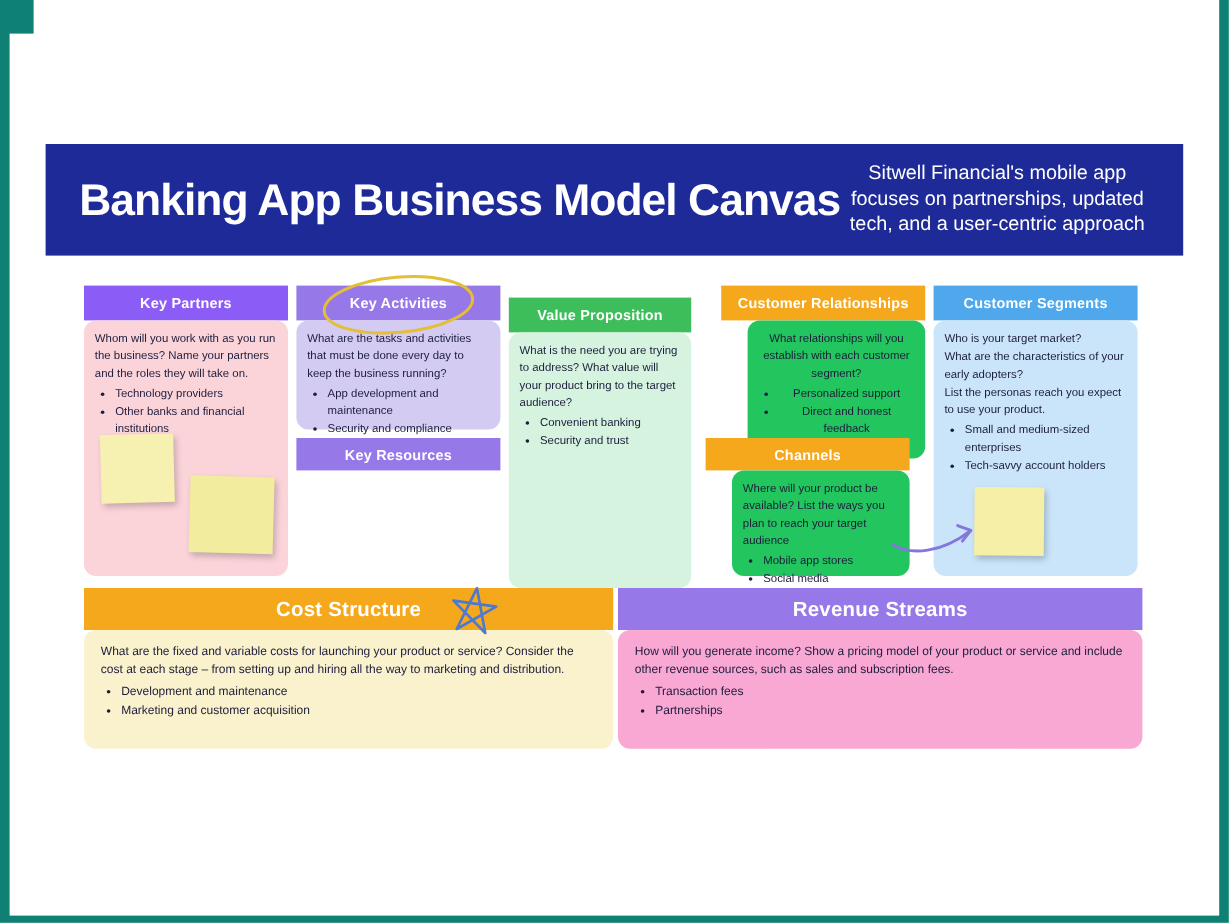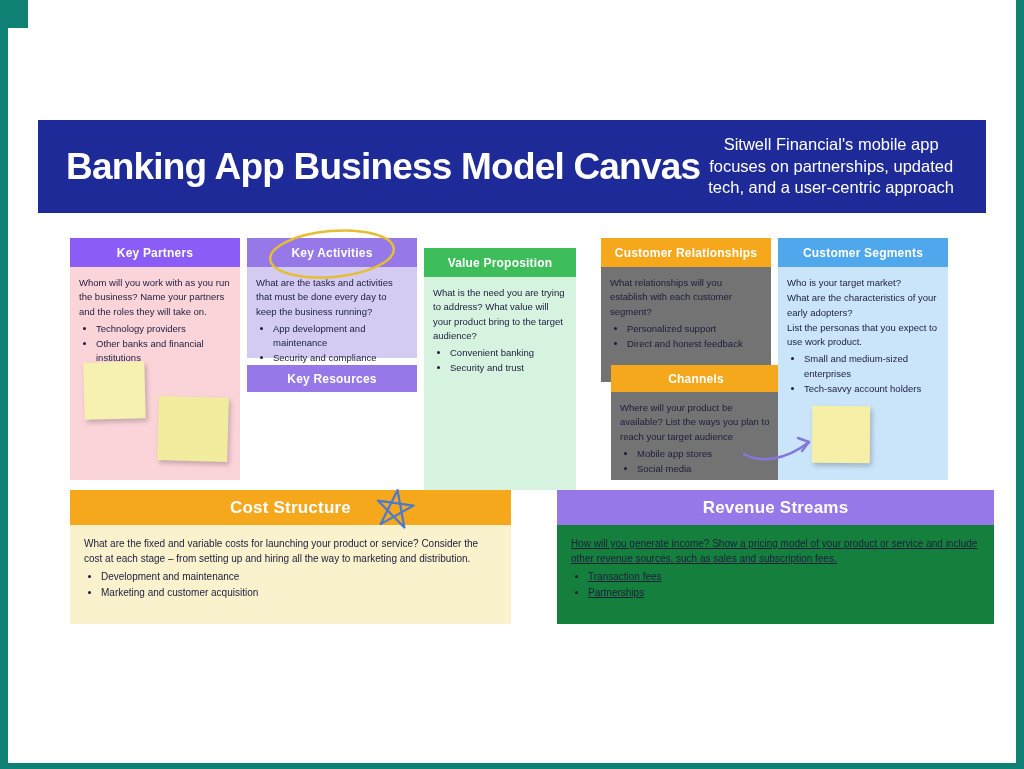--- a/index.html
+++ b/index.html
@@ -36,33 +36,33 @@
   
   .card { position:absolute; }
   .card-header {
     height:29px; display:flex; align-items:center; justify-content:center;
     color:#fff; font-weight:bold; font-size:12px; letter-spacing:0.2px;
   }
   .card.sub  .card-header { height:27px; }
   .card.wide .card-header { height:35px; font-size:17px; }
   .card-body {
     height:calc(100% - 29px); padding:9px 9px 6px 9px;
-    font-size:9.5px; line-height:1.5;
+    font-size:9.5px; line-height:1.5;border-radius:10px;
   }
   .card.sub  .card-body { height:calc(100% - 27px); }
   .card.wide .card-body { height:calc(100% - 35px); padding:11px 14px; font-size:10px; }
   .card-body p { margin:0 0 1px 0; }
   .card-body ul { margin:3px 0 0 0; padding-left:17px; }
   .card-body li { margin:1px 0; }
   .pink-h   { background:#8b5cf6; }  .pink-b   { background:#FBD4DA; }
   .purple-h { background:#9678E8; }  .purple-b { background:#D4CBF3; }
   .green-h  { background:#3EBE5B; }  .green-b  { background:#D5F3DF; }
-  .orange-h { background:#F6A81D; }  .cream-b  { background:#737373; }
+  .orange-h { background:#F6A81D; }  .cream-b  { background:#22c55e;margin-left:22px; }
   .blue-h   { background:#4FA8EC; }  .blue-b   { background:#CAE5FA; }
-  .cream2-b { background:#FAF2CD; }  .lav-b    { background:#15803d;text-decoration:underline; }
+  .cream2-b { background:#FAF2CD; }  .lav-b    { background:#f9a8d4; }
   
   .note {
     position:absolute; background:#F5EFA8; z-index:3;
     box-shadow:2px 3px 5px rgba(0,0,0,0.22);
   }
   .annot { position:absolute; z-index:4; }
 </style>
 </head>
 <body>
 
@@ -111,75 +111,75 @@
     </div>
     <div class="card-body green-b">
       <p>What is the need you are trying to address? What value will your product bring to the target audience?</p>
       <ul>
         <li>Convenient banking</li>
         <li>Security and trust</li>
       </ul>
     </div>
   </div>
 
-  <div class="card" style="left:593px; top:238px; width:170px; height:144px;">
+  <div class="card" style="left:593px; top:238px; width:170px; height:144px;text-align:center;">
     <div class="card-header orange-h">
       <span>Customer Relationships</span>
     </div>
     <div class="card-body cream-b">
       <p>What relationships will you establish with each customer segment?</p>
       <ul>
         <li>Personalized support</li>
         <li>Direct and honest feedback</li>
       </ul>
     </div>
   </div>
 
-  <div class="card sub" style="left:603px; top:365px; width:170px; height:115px;">
+  <div class="card sub" style="left:580px; top:365px; width:170px; height:115px;">
     <div class="card-header orange-h">
       <span>Channels</span>
     </div>
     <div class="card-body cream-b">
       <p>Where will your product be available? List the ways you plan to reach your target audience</p>
       <ul>
         <li>Mobile app stores</li>
         <li>Social media</li>
       </ul>
     </div>
   </div>
 
   <div class="card" style="left:770px; top:238px; width:170px; height:242px;">
     <div class="card-header blue-h">
       <span>Customer Segments</span>
     </div>
     <div class="card-body blue-b">
       <p>Who is your target market?</p>
       <p>What are the characteristics of your early adopters?</p>
-      <p>List the personas that you expect to use work product.</p>
+      <p>List the personas reach you expect to use your product.</p>
       <ul>
         <li>Small and medium-sized enterprises</li>
         <li>Tech-savvy account holders</li>
       </ul>
     </div>
   </div>
 
   <div class="card wide" style="left:62px; top:490px; width:441px; height:134px;">
     <div class="card-header orange-h">
       <span>Cost Structure</span>
     </div>
     <div class="card-body cream2-b">
       <p>What are the fixed and variable costs for launching your product or service? Consider the cost at each stage – from setting up and hiring all the way to marketing and distribution.</p>
       <ul>
         <li>Development and maintenance</li>
         <li>Marketing and customer acquisition</li>
       </ul>
     </div>
   </div>
 
-  <div class="card wide" style="left:507px; top:490px; width:437px; height:134px;margin-left:42px;">
+  <div class="card wide" style="left:507px; top:490px; width:437px; height:134px;">
     <div class="card-header purple-h">
       <span>Revenue Streams</span>
     </div>
     <div class="card-body lav-b">
       <p>How will you generate income? Show a pricing model of your product or service and include other revenue sources, such as sales and subscription fees.</p>
       <ul>
         <li>Transaction fees</li>
         <li>Partnerships</li>
       </ul>
     </div>

